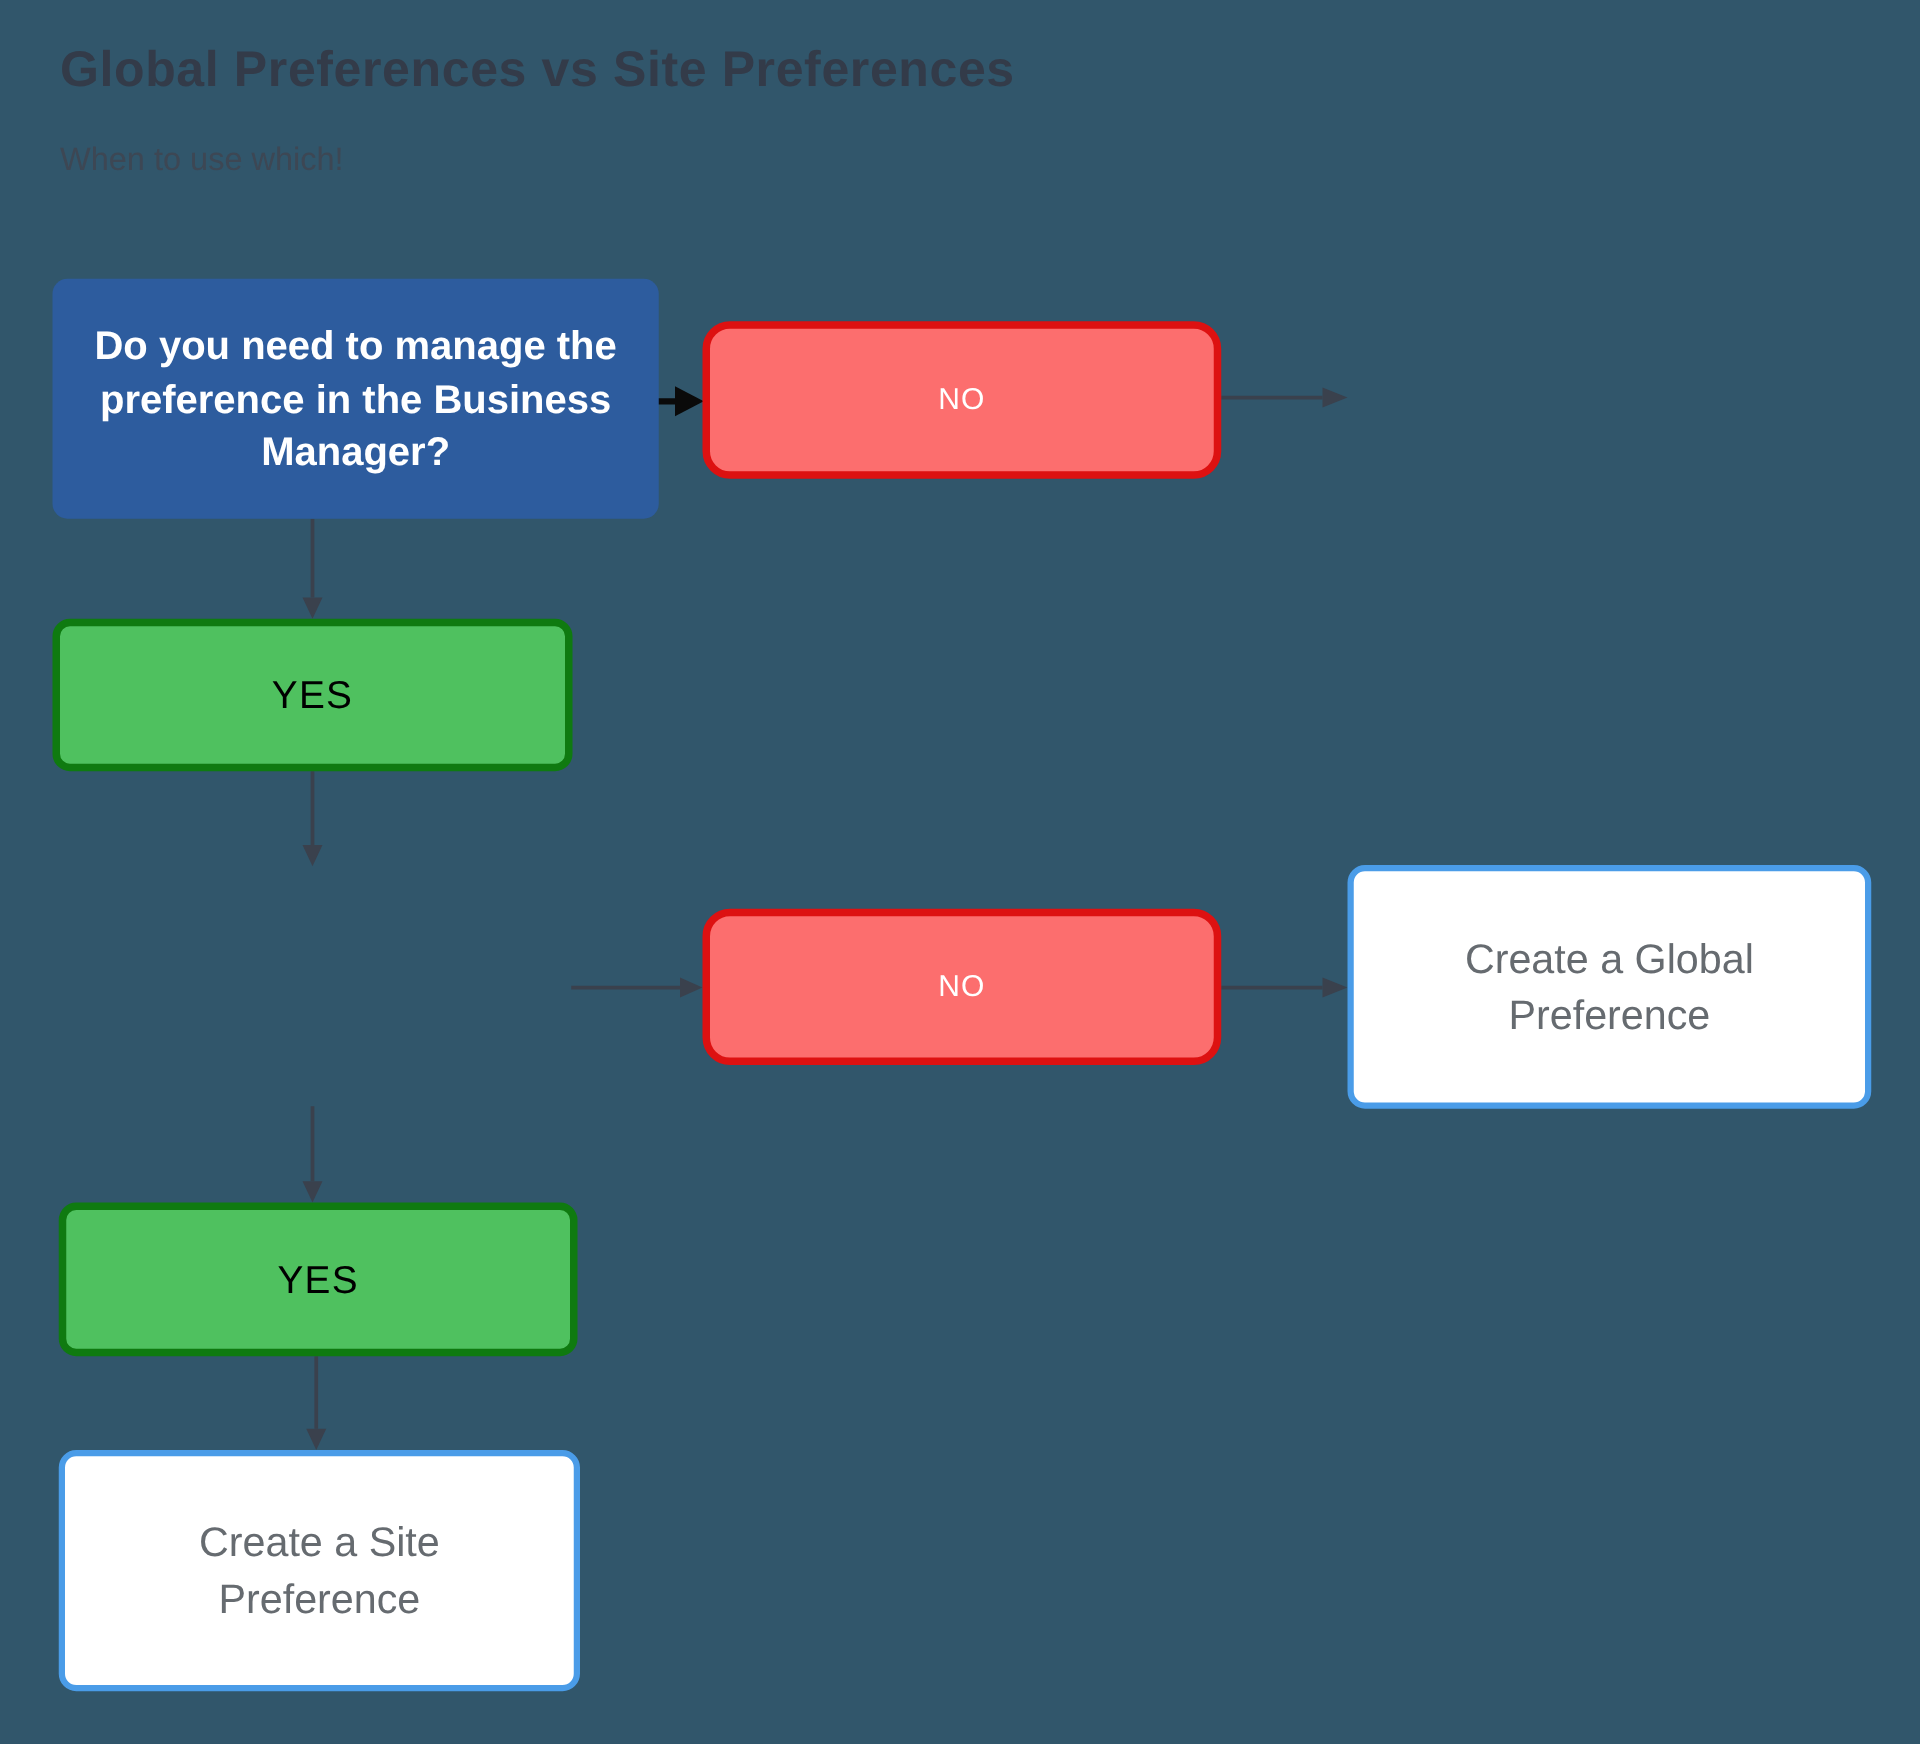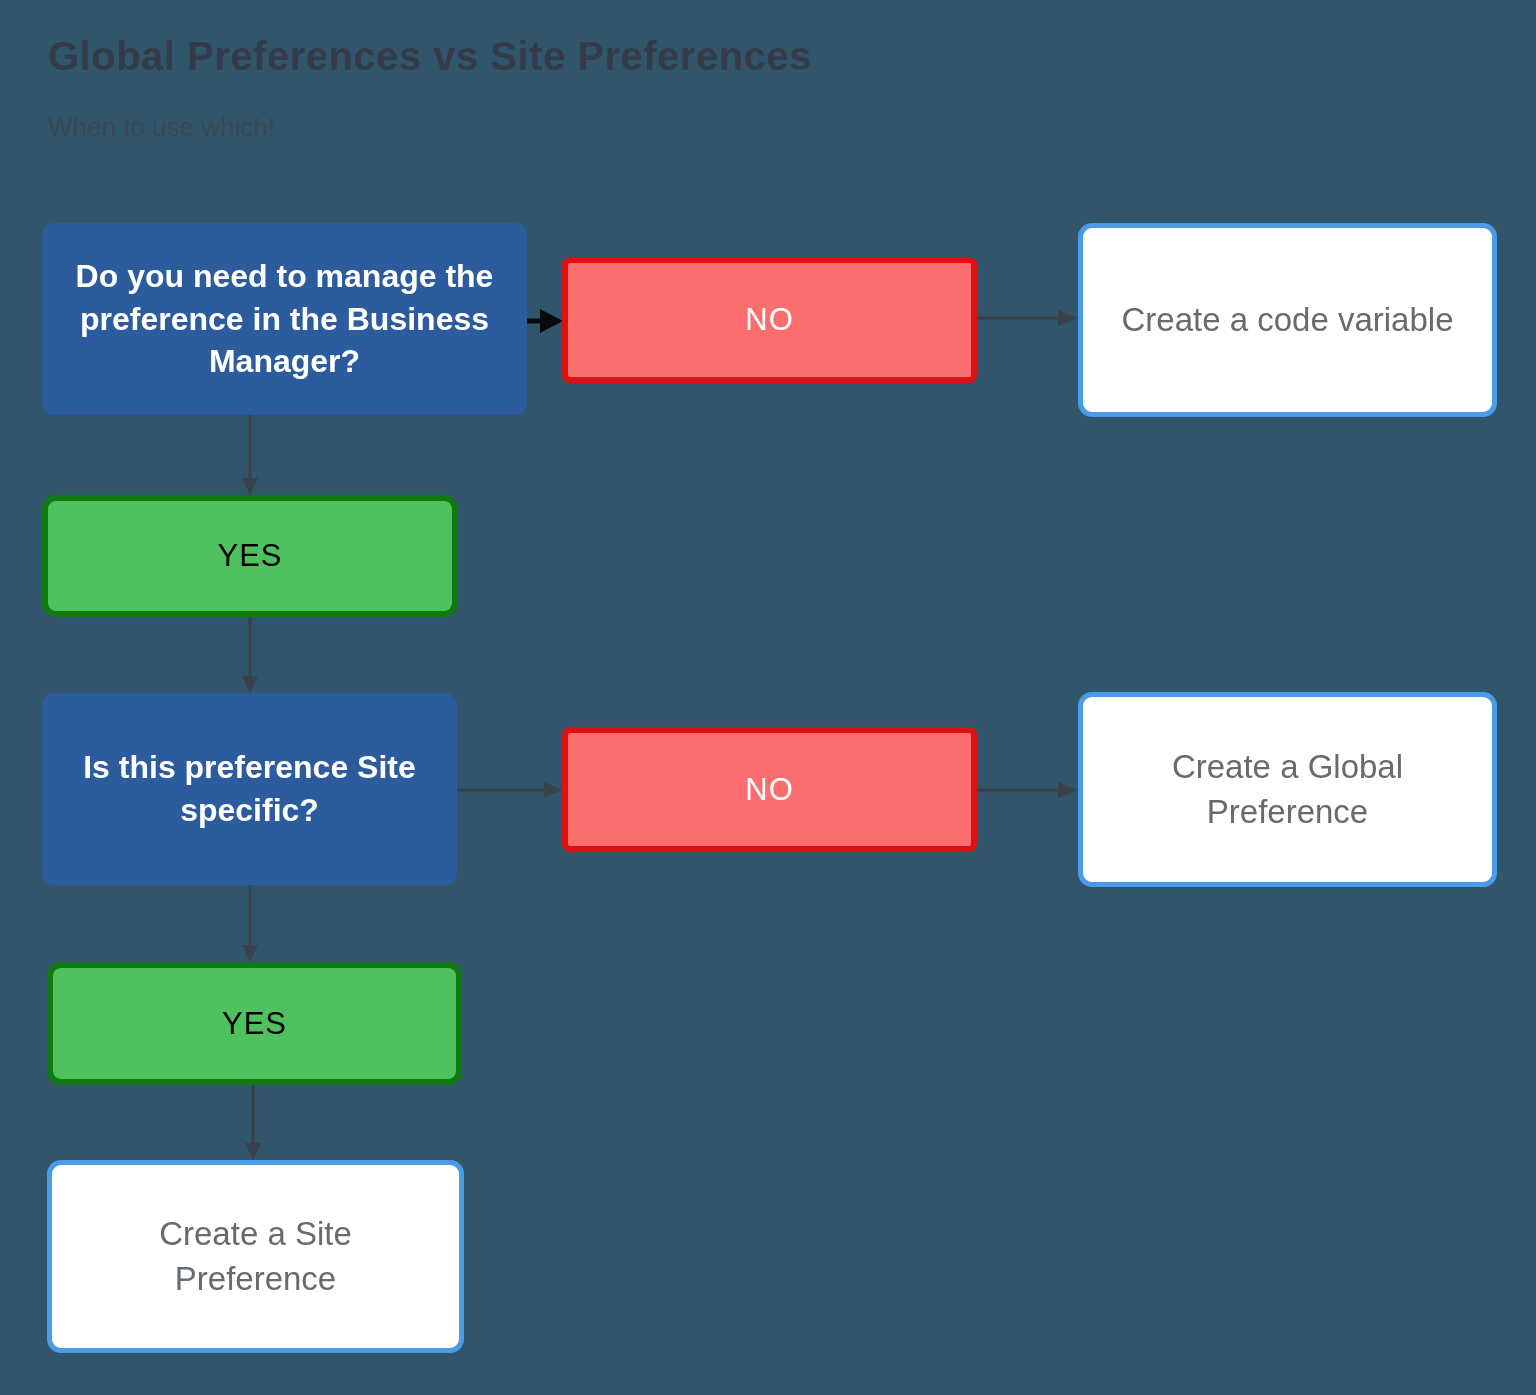--- a/index.html
+++ b/index.html
@@ -66,23 +66,23 @@
     background:var(--question-fill);
     color:var(--question-text);
     font-weight:bold;
     font-size:32px;
     line-height:1.33;
     padding:0 14px;
   }
   .node.no{
     background:var(--no-fill);
     border:6px solid var(--no-border);
-    border-radius:8px;
+    border-radius:22px;
     color:#ffffff;
-    font-size:31px;
+    font-size:24px;
     letter-spacing:1px;
   }
   .node.yes{
     background:var(--yes-fill);
     border:6px solid var(--yes-border);
     border-radius:14px;
     color:#000000;
     font-size:31px;
     letter-spacing:1px;
   }
@@ -158,31 +158,25 @@
   </svg>
 
   <div id="node-q1" class="node question">
     <span>Do you need to manage the preference in the Business Manager?</span>
   </div>
 
   <div id="node-no1" class="node no">
     <span>NO</span>
   </div>
 
-  <div id="node-result1" class="node result">
-    <span>Create a code variable</span>
-  </div>
 
   <div id="node-yes1" class="node yes">
     <span>YES</span>
   </div>
 
-  <div id="node-q2" class="node question">
-    <span>Is this preference Site specific?</span>
-  </div>
 
   <div id="node-no2" class="node no">
     <span>NO</span>
   </div>
 
   <div id="node-result2" class="node result">
     <span>Create a Global Preference</span>
   </div>
 
   <div id="node-yes2" class="node yes">

